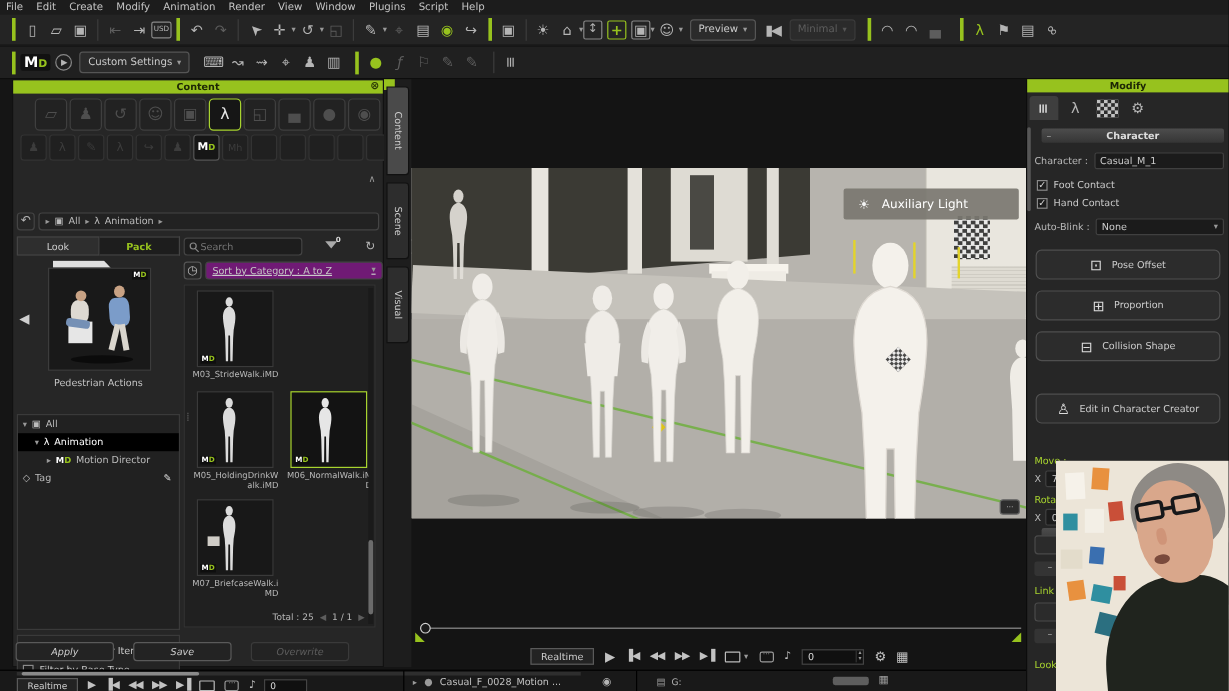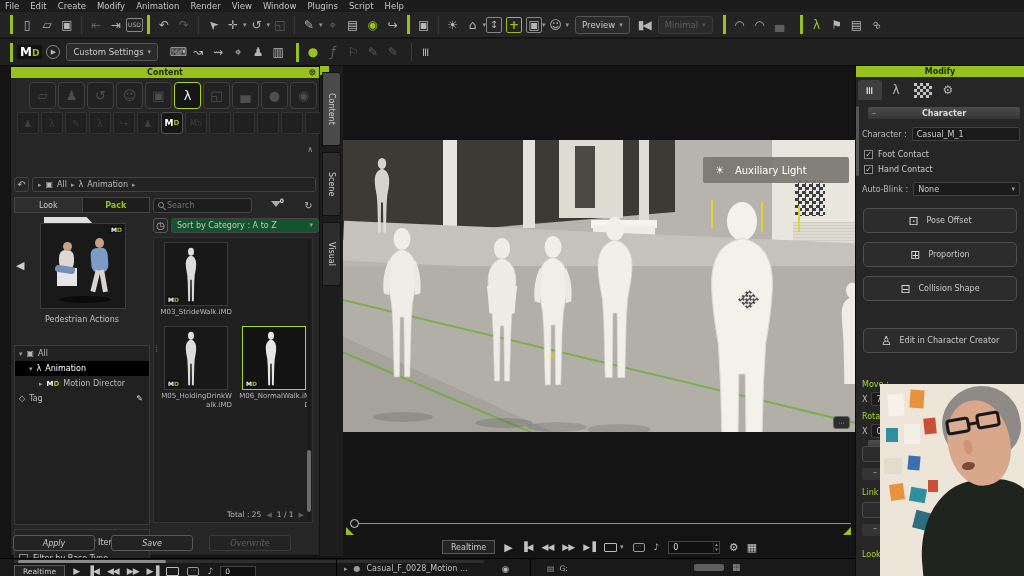--- a/index.html
+++ b/index.html
@@ -289,21 +289,21 @@
         </div>
         <span style="position:relative;width:13px;height:13px;flex:0 0 auto;">
           <i style="position:absolute;left:1px;top:2px;border-left:5px solid transparent;border-right:5px solid transparent;border-top:6px solid #aaa;display:block;"></i>
           <b style="position:absolute;right:-1px;top:-2px;font-size:6px;color:#ddd;">0</b>
         </span>
         <span class="i sm">↻</span>
         <span class="i sm" style="border:1px solid #888;border-radius:50%;width:13px;height:13px;font-size:8px;">⌄</span>
       </div>
       <div class="flex" style="gap:3px;height:16px;margin-top:4px;">
         <span class="i sm" style="border:1px solid #555;border-radius:3px;">◷</span>
-        <div class="flex" style="flex:1;height:15px;border:1px solid #444;background:#14532d;border-radius:3px;padding:0 5px;justify-content:space-between;">
+        <div class="flex" style="flex:1;height:15px;border:1px solid #444;background:#701a75;border-radius:3px;padding:0 5px;justify-content:space-between;text-decoration:underline;">
           <span style="font-size:8px;color:#c5c5c5;">Sort by Category : A to Z</span>
           <span class="caret">▾</span>
         </div>
       </div>
 
       <div class="abs" style="left:0;top:40px;width:160px;height:286px;background:#202020;border:1px solid #333;overflow:hidden;">
         <span class="abs" style="left:1px;top:105px;color:#555;font-size:10px;letter-spacing:-1px;">⁞</span>
 
         <div class="thumbcell" style="left:6px;top:4px;">
           <div class="timg">
@@ -336,20 +336,33 @@
                 <svg viewBox="0 0 40 120">
                   <ellipse cx="20" cy="10" rx="6.5" ry="8.5" fill="#e6e6e6"></ellipse>
                   <path d="M20 18 C12 20 8 28 9 40 C9.5 48 11 54 12 60 L13 75 L14 116 L18 116 L18.5 70 L21.5 70 L22 116 L26 116 L27 75 L28 60 C29 54 30.5 48 31 40 C32 28 28 20 20 18 Z" fill="#e6e6e6"></path>
                 </svg>
               </span>
               <span class="mdbadge"><span>M</span><b>D</b></span>
             </div>
           <div class="tlabel">M06_NormalWalk.iMD</div>
         </div>
 
+        <div class="thumbcell" style="left:6px;top:178px;">
+          <div class="timg">
+              <span class="mann" style="left:14px;top:4px;width:24px;height:56px;">
+                <svg viewBox="0 0 40 120">
+                  <ellipse cx="20" cy="10" rx="6.5" ry="8.5" fill="#dcdcdc"></ellipse>
+                  <path d="M20 18 C12 20 8 28 9 40 C9.5 48 11 54 12 60 L13 75 L14 116 L18 116 L18.5 70 L21.5 70 L22 116 L26 116 L27 75 L28 60 C29 54 30.5 48 31 40 C32 28 28 20 20 18 Z" fill="#dcdcdc"></path>
+                </svg>
+              </span>
+              <span class="abs" style="left:8px;top:30px;width:10px;height:8px;background:#cfccc6;"></span>
+              <span class="mdbadge"><span>M</span><b>D</b></span>
+            </div>
+          <div class="tlabel">M07_BriefcaseWalk.iMD</div>
+        </div>
 
         <div class="abs" style="right:1px;top:2px;width:4px;height:280px;background:#1a1a1a;">
           <div class="abs" style="left:0;top:210px;width:4px;height:62px;background:#6b6b6b;border-radius:2px;"></div>
         </div>
 
         <div class="abs flex" style="right:8px;bottom:3px;gap:5px;font-size:7.5px;color:#b5b5b5;">
           <span>Total : 25</span>
           <span class="caret dim">◀</span>
           <span>1 / 1</span>
           <span class="caret dim">▶</span>

